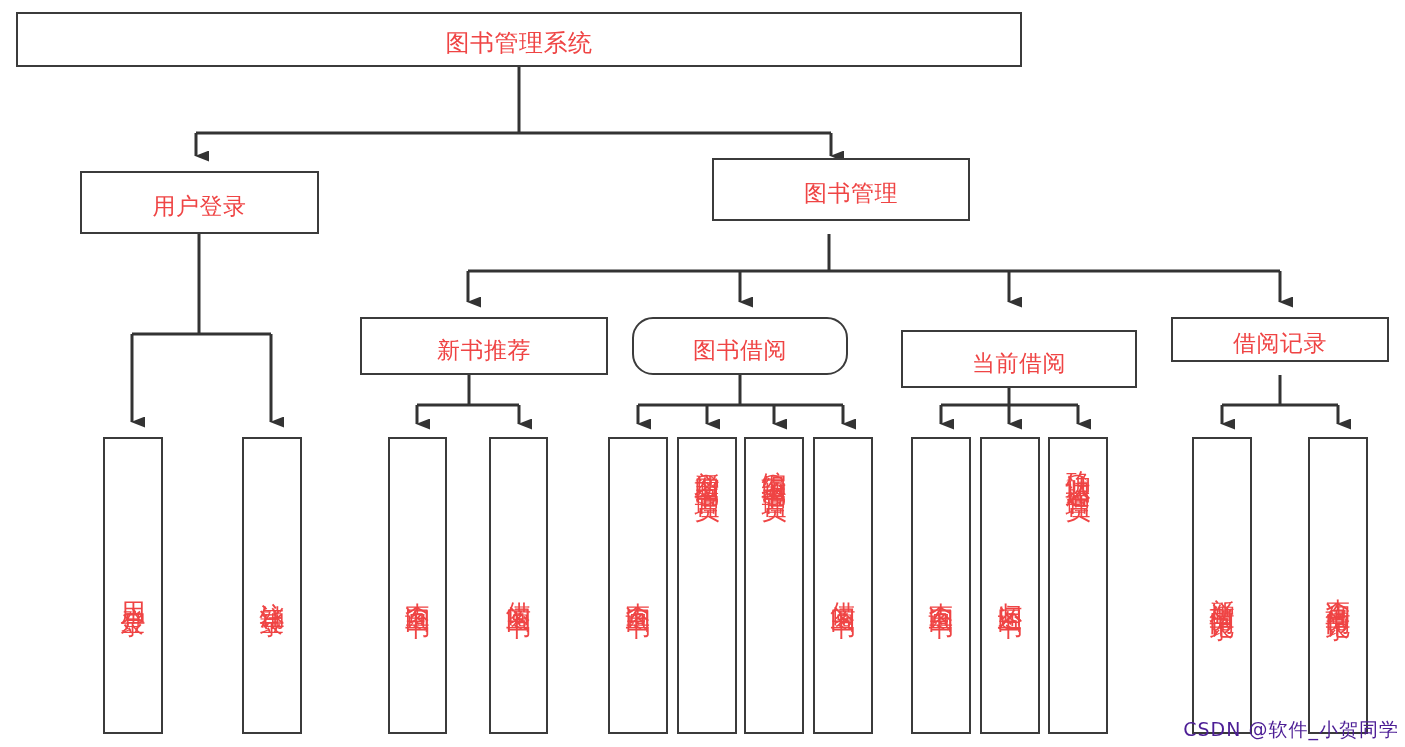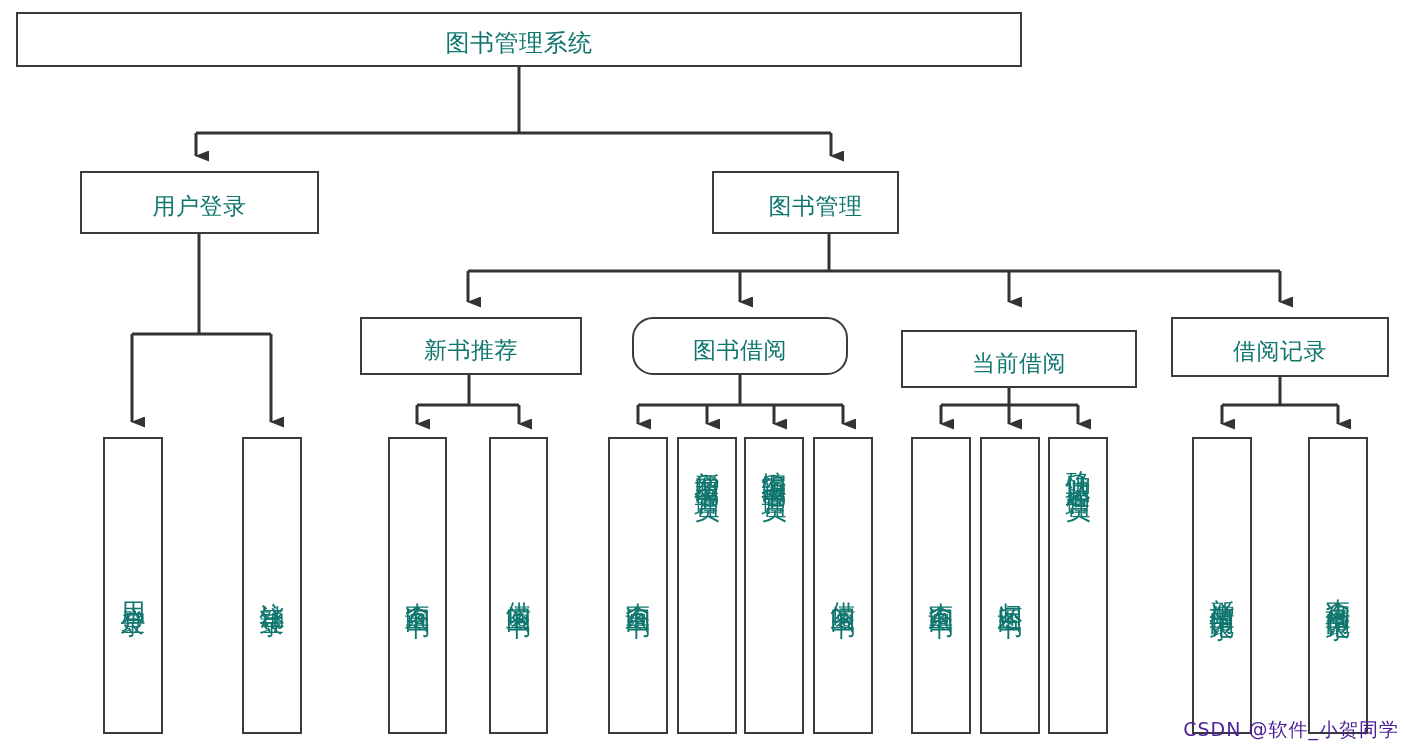--- a/index.html
+++ b/index.html
@@ -30,21 +30,21 @@
     position: absolute;
     box-sizing: border-box;
     background: #ffffff;
     border: 2.5px solid #3b3b3b;
     display: flex;
     align-items: center;
     justify-content: center;
     z-index: 2;
   }
   .node .label {
-    color: #0f766e;
+    color: #ef4444;
     line-height: 1.05;
     letter-spacing: 0.5px;
     text-align: center;
     white-space: nowrap;
     margin-top: 8px;
   }
   
   .node.horiz .label {
     font-size: 23px;
   }
@@ -142,37 +142,37 @@
   </svg>
 
   <div class="node horiz root" style="left:16px; top:12px; width:1006px; height:55px;">
     <span class="label">图书管理系统</span>
   </div>
 
   <div class="node horiz" style="left:80px; top:171px; width:239px; height:63px;">
     <span class="label">用户登录</span>
   </div>
 
-  <div class="node horiz" style="left:712px; top:171px; width:187px; height:63px;padding-left:20px;">
+  <div class="node horiz" style="left:712px; top:158px; width:258px; height:63px;padding-left:20px;">
     <span class="label">图书管理</span>
   </div>
 
-  <div class="node horiz" style="left:360px; top:317px; width:222px; height:58px;">
+  <div class="node horiz" style="left:360px; top:317px; width:248px; height:58px;">
     <span class="label">新书推荐</span>
   </div>
 
   <div class="node horiz" style="left:632px; top:317px; width:216px; height:58px;border-radius:21px;">
     <span class="label">图书借阅</span>
   </div>
 
   <div class="node horiz" style="left:901px; top:330px; width:236px; height:58px;">
     <span class="label">当前借阅</span>
   </div>
 
-  <div class="node horiz" style="left:1171px; top:317px; width:218px; height:60px;">
+  <div class="node horiz" style="left:1171px; top:317px; width:218px; height:45px;">
     <span class="label">借阅记录</span>
   </div>
 
   <div class="node vert centered" style="left:103px; top:437px; width:60px; height:297px;">
     <span class="label">用户登录</span>
   </div>
 
   <div class="node vert centered" style="left:242px; top:437px; width:60px; height:297px;">
     <span class="label">注销登录</span>
   </div>

